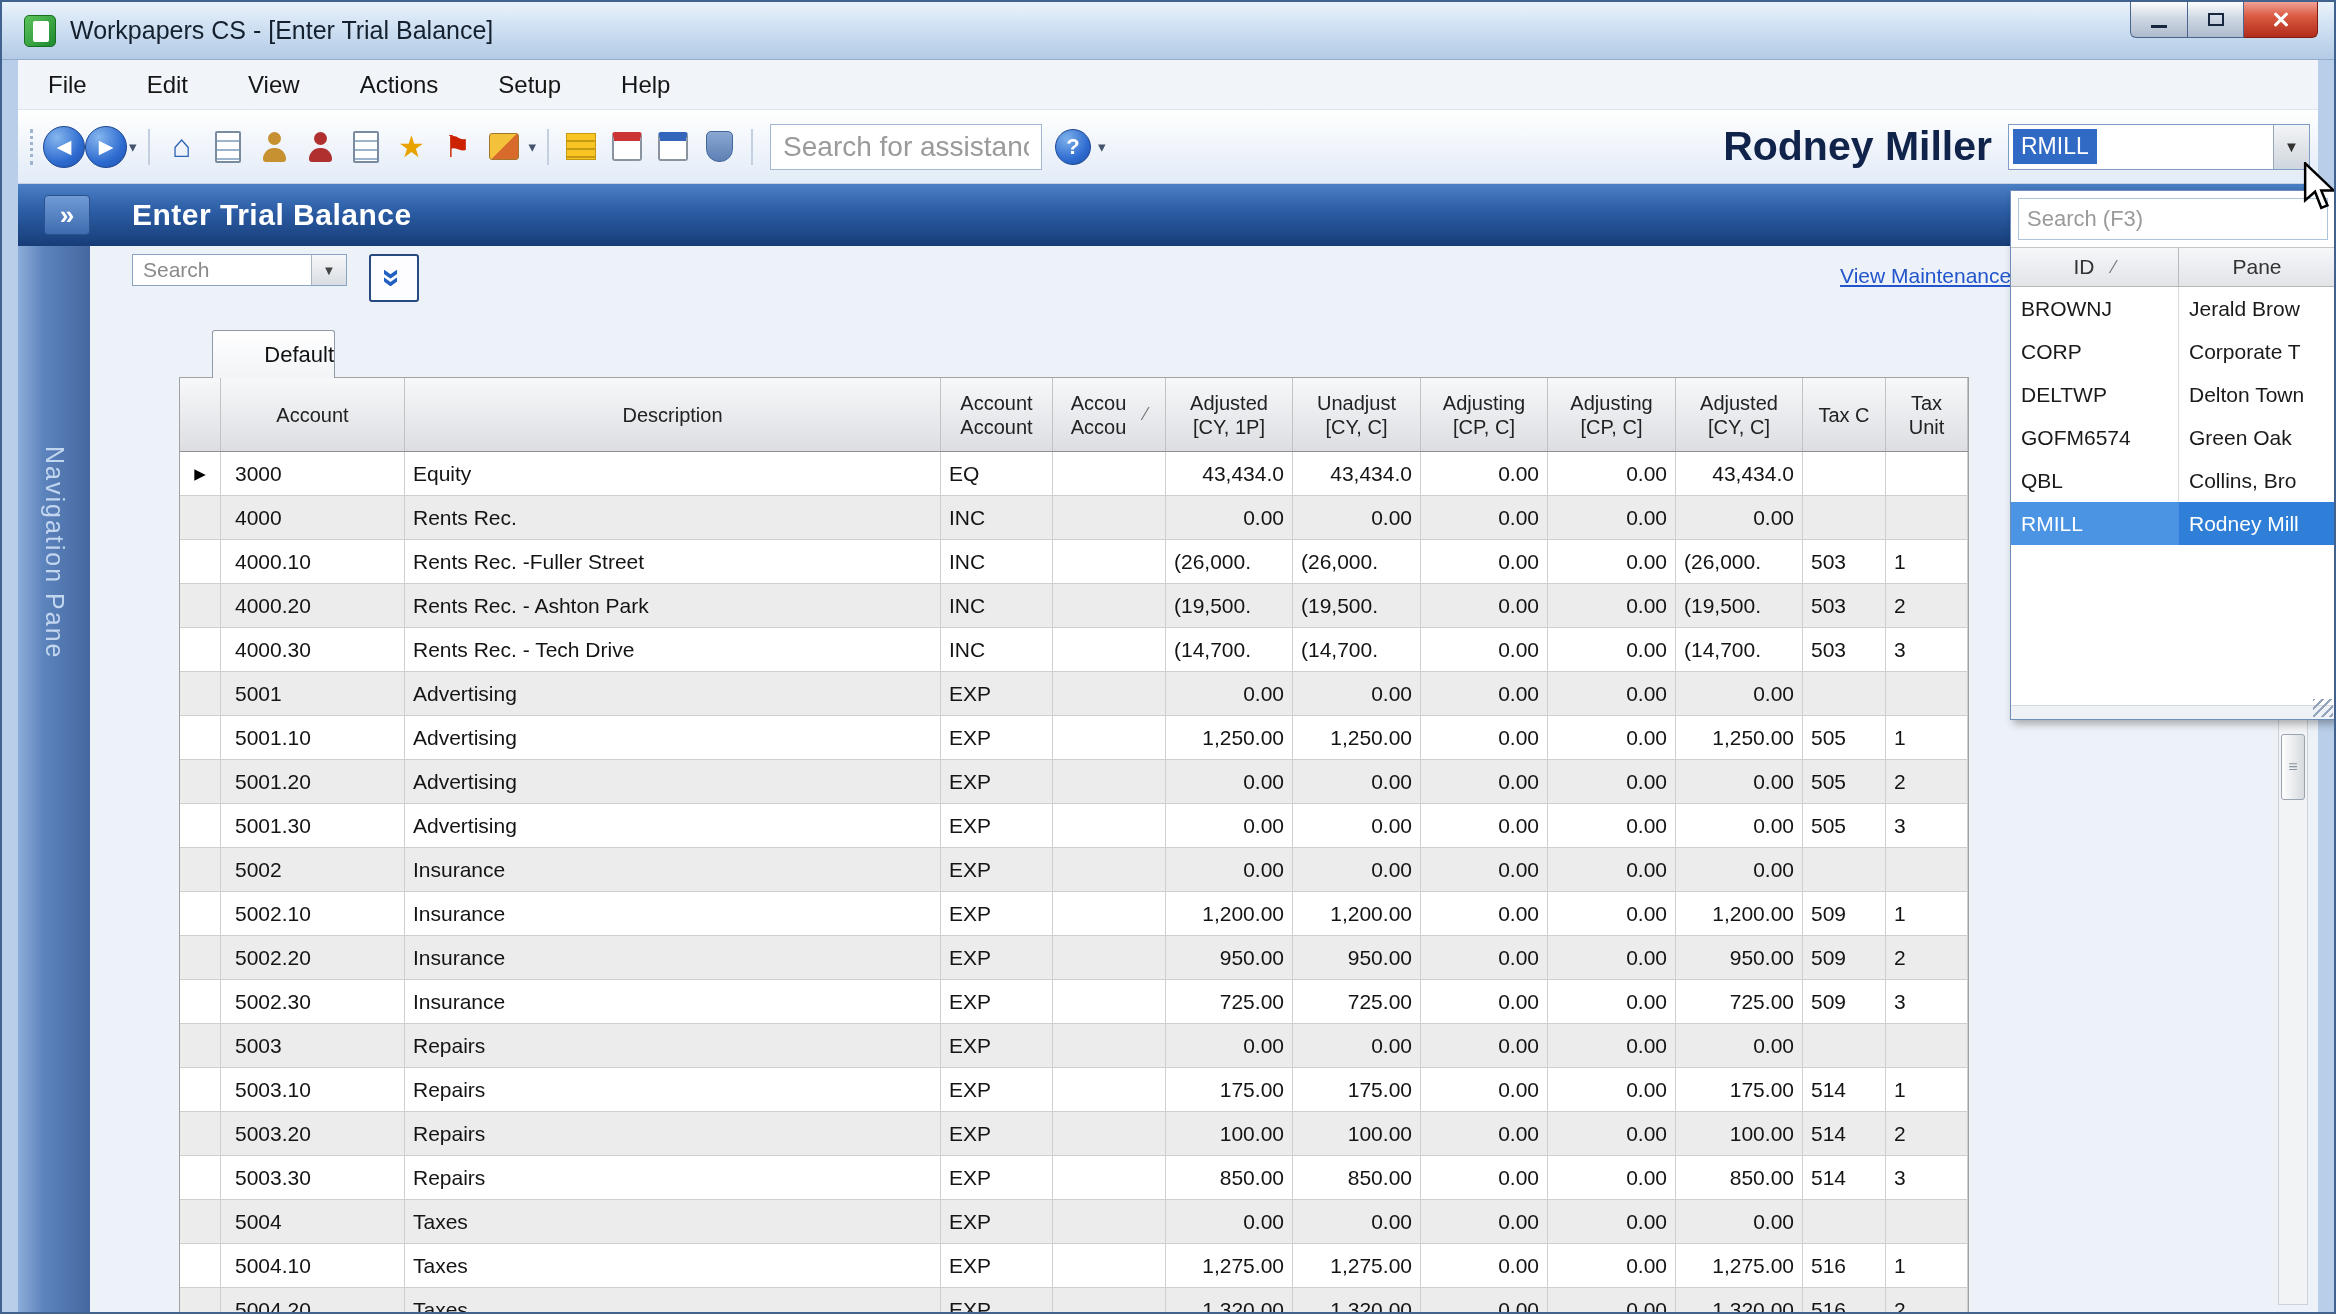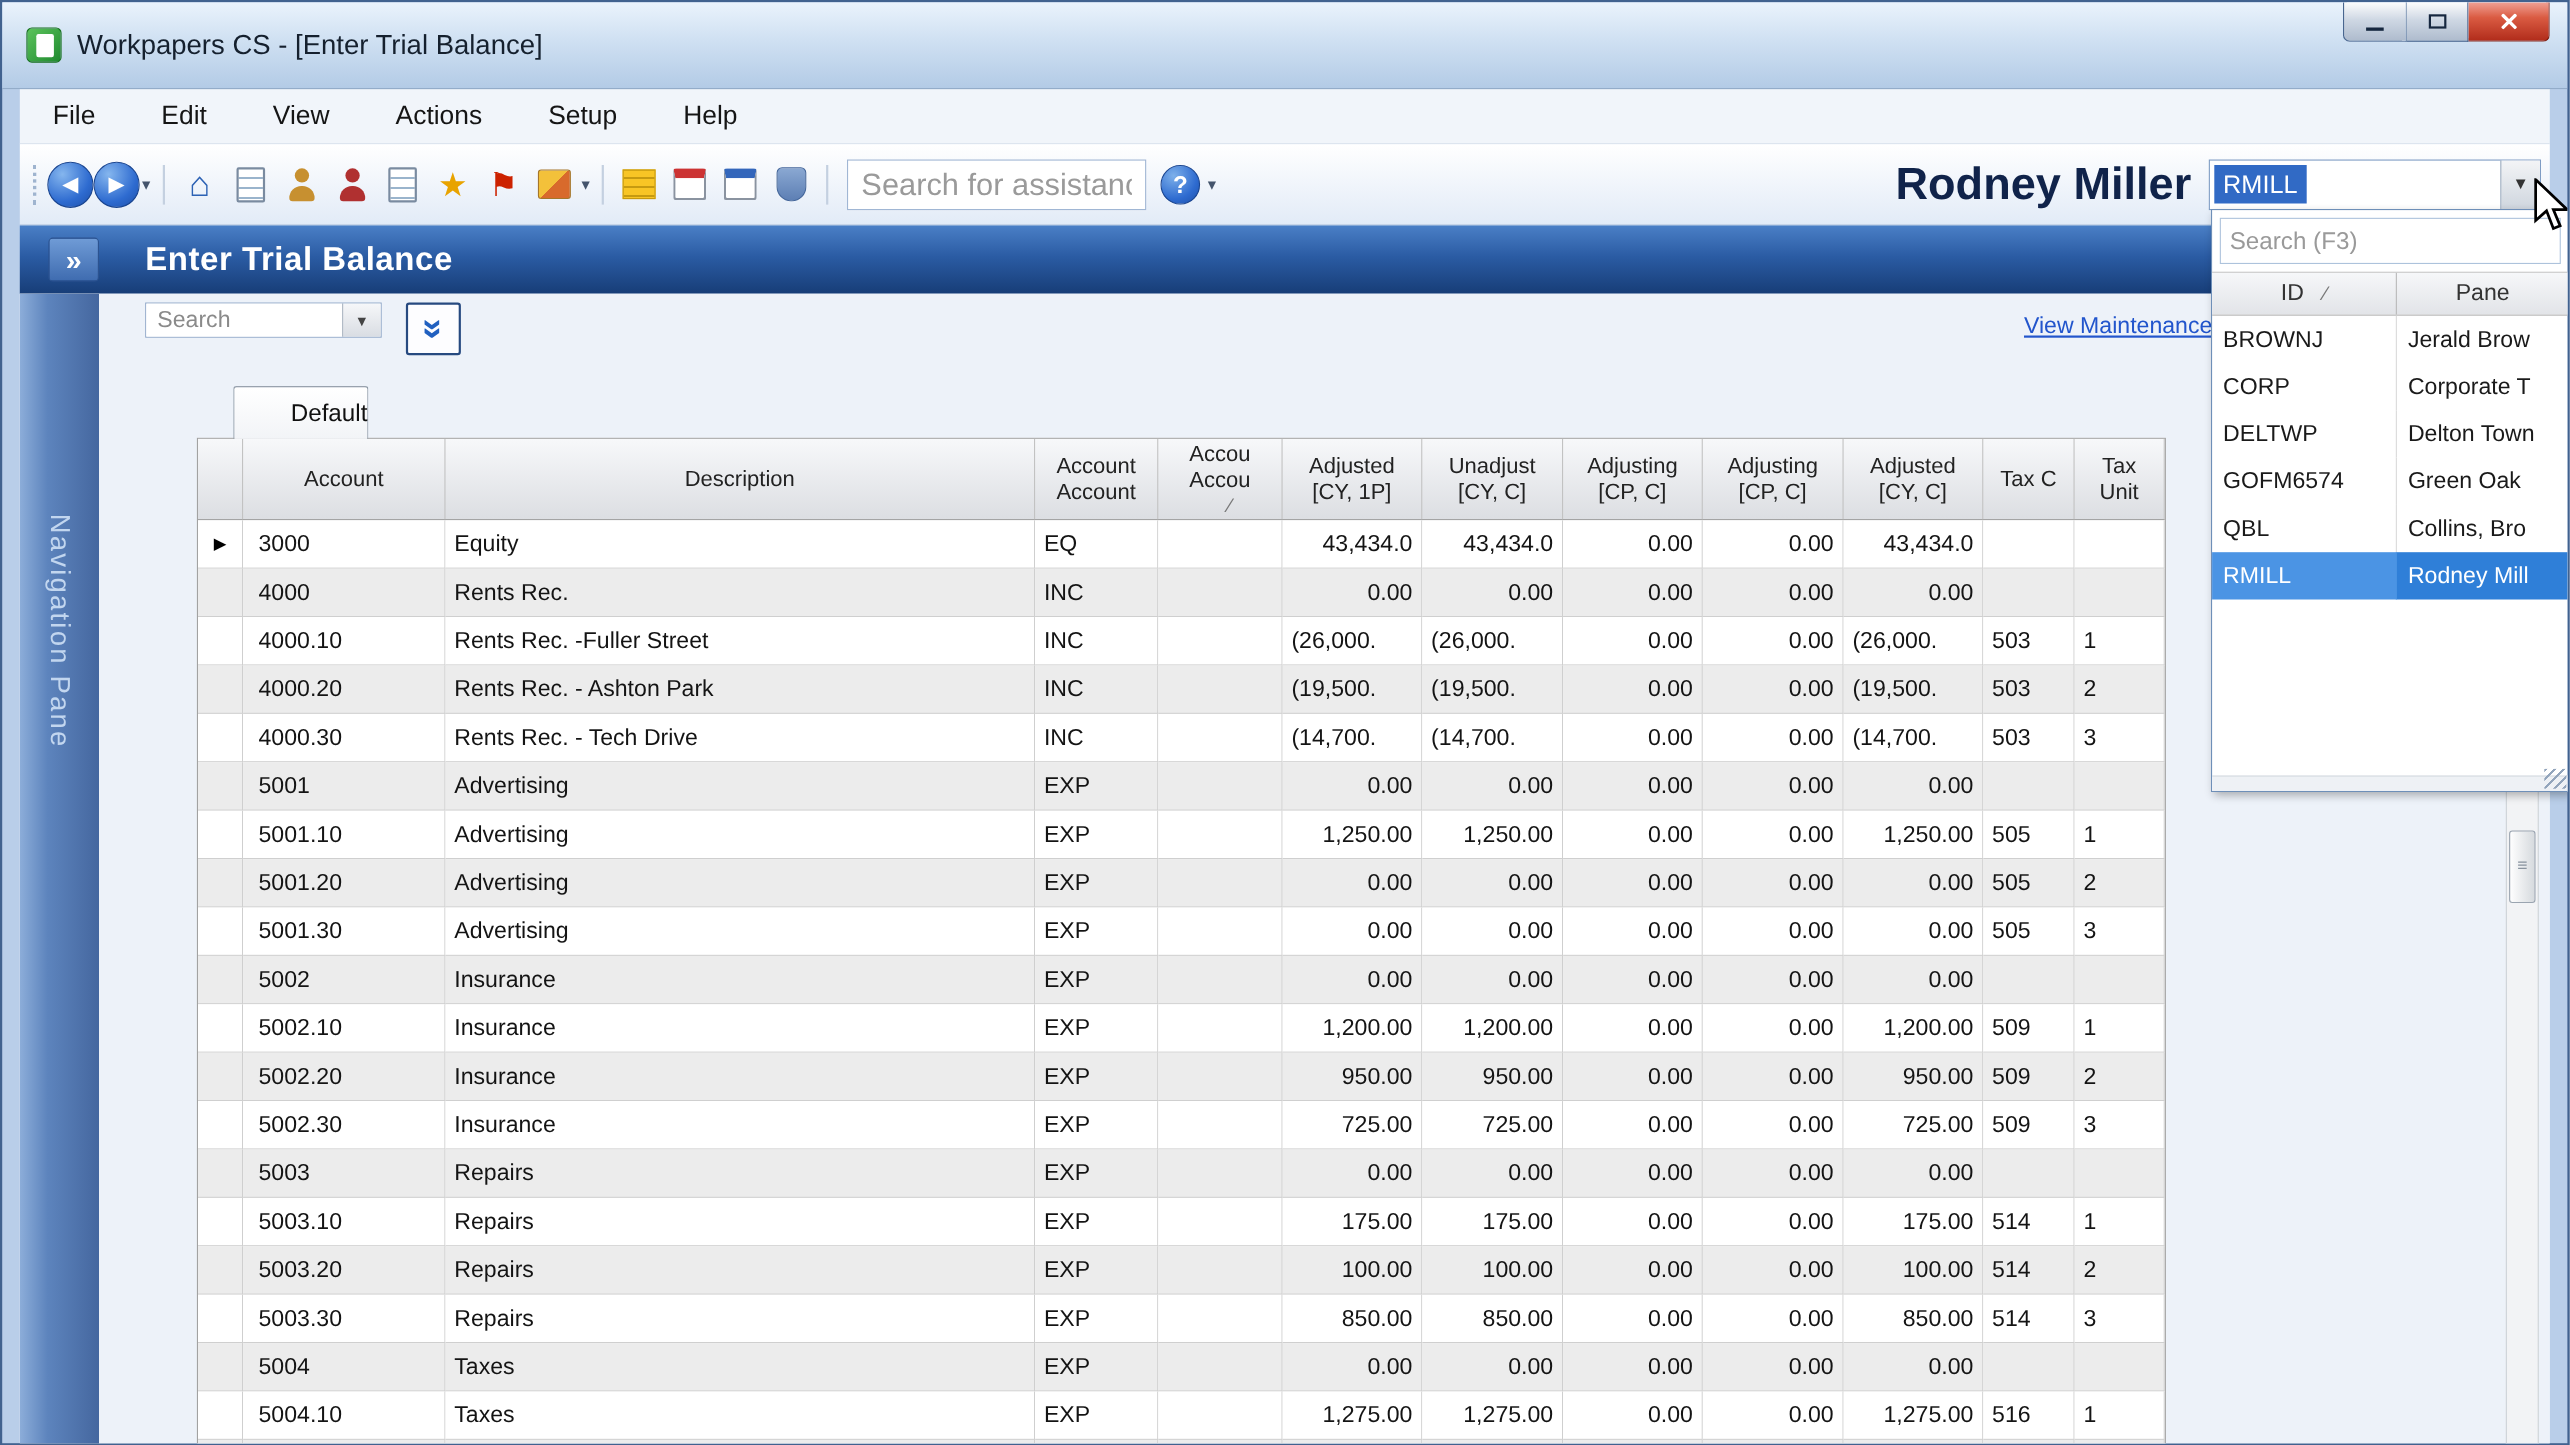--- a/index.html
+++ b/index.html
@@ -1,20 +1,20 @@
 <!DOCTYPE html>
 <html><head>
 <meta charset="utf-8">
 <style>
   * { margin:0; padding:0; box-sizing:border-box; }
   html,body { background:#5a7096; font-family:"Liberation Sans", sans-serif; }
   .window { position:relative; width:2336px; height:1314px; background:#b9cee9; overflow:hidden; border:2px solid #41628f; }
 
   
-  .titlebar { position:relative; height:79px; background:linear-gradient(180deg,#eaf3fc 0%,#cfe0f2 45%,#b3cbe6 100%); border-bottom:1px solid #93acc9; display:flex; align-items:center; padding-left:22px; }
+  .titlebar { position:relative; height:58px; background:linear-gradient(180deg,#eaf3fc 0%,#cfe0f2 45%,#b3cbe6 100%); border-bottom:1px solid #93acc9; display:flex; align-items:center; padding-left:22px; }
   .app-icon { width:32px; height:32px; background:linear-gradient(135deg,#5cc35c,#1f8a2f); border:1px solid #17701f; border-radius:5px; position:relative; margin-right:14px; flex:none; }
   .app-icon i { position:absolute; left:8px; top:5px; width:16px; height:21px; background:#fff; border-radius:2px; }
   .title-text { font-size:25px; color:#15202e; }
   .win-controls { position:absolute; top:0; right:16px; display:flex; z-index:20; }
   .win-btn { height:36px; border:1px solid #49668f; border-top:none; background:linear-gradient(180deg,#fdfdfd,#cfd8e4 45%,#aebbcd); display:flex; align-items:center; justify-content:center; position:relative; }
   .win-btn.min { width:58px; border-radius:0 0 0 6px; }
   .win-btn.max { width:56px; border-left:none; }
   .win-btn.close { width:74px; border-left:none; border-radius:0 0 6px 0; background:linear-gradient(180deg,#f0a195,#da5b42 40%,#b12c1b); border-color:#7e1d10; }
   .glyph-min { width:16px; height:3px; background:#16273f; margin-top:14px; }
   .glyph-max { width:16px; height:13px; border:2px solid #16273f; background:transparent; }
@@ -80,21 +80,21 @@
   .maint-link { position:absolute; left:1750px; top:18px; font-size:21px; color:#2255cc; text-decoration:underline; white-space:nowrap; }
 
   
   .tab { position:absolute; left:122px; top:84px; width:123px; height:48px; background:linear-gradient(180deg,#ffffff,#f2f4f7); border:1px solid #8f9aa6; border-bottom:none; border-radius:3px 3px 0 0; display:flex; align-items:center; justify-content:flex-end; font-size:22px; color:#111; z-index:3; }
 
   
   .grid-wrap { position:absolute; left:89px; top:131px; width:1790px; border:1px solid #a2a2a2; background:#fff; z-index:2; }
   .ghead { display:flex; height:74px; background:linear-gradient(180deg,#f7f8fa,#dcdee2); border-bottom:1px solid #8f8f8f; }
   .gh { border-right:1px solid #c2c2c2; font-size:20px; color:#222; position:relative; display:flex; flex-direction:column; align-items:center; justify-content:center; line-height:1.2; overflow:hidden; flex:none; }
   .gh .sort-glyph, .dd-h .sort-glyph { color:#777; font-size:18px; margin-left:18px; }
-  .gh.c3 { flex-direction:column; align-items:center; }
+  .gh.c3 { flex-direction:row; align-items:center; }
   .gh.c3 .two { display:flex; flex-direction:column; align-items:center; }
   .grow { display:flex; }
   .gcell { border-right:1px solid #cfcfcf; border-bottom:1px solid #cfcfcf; height:44px; line-height:43px; font-size:21px; color:#141414; overflow:hidden; white-space:nowrap; padding:0 8px; background:#fff; flex:none; }
   .grow.alt .gcell { background:#ececec; }
   .gcell.sel { padding:0; text-align:center; font-size:15px; color:#000; }
   .num { text-align:right; }
   .numl { text-align:left; }
   .sel { width:41px; } .c0 { width:184px; } .c1 { width:536px; } .c2 { width:112px; } .c3 { width:113px; }
   .c4 { width:127px; } .c5 { width:128px; } .c6 { width:127px; } .c7 { width:128px; } .c8 { width:127px; }
   .c9 { width:83px; } .c10 { width:82px; }

